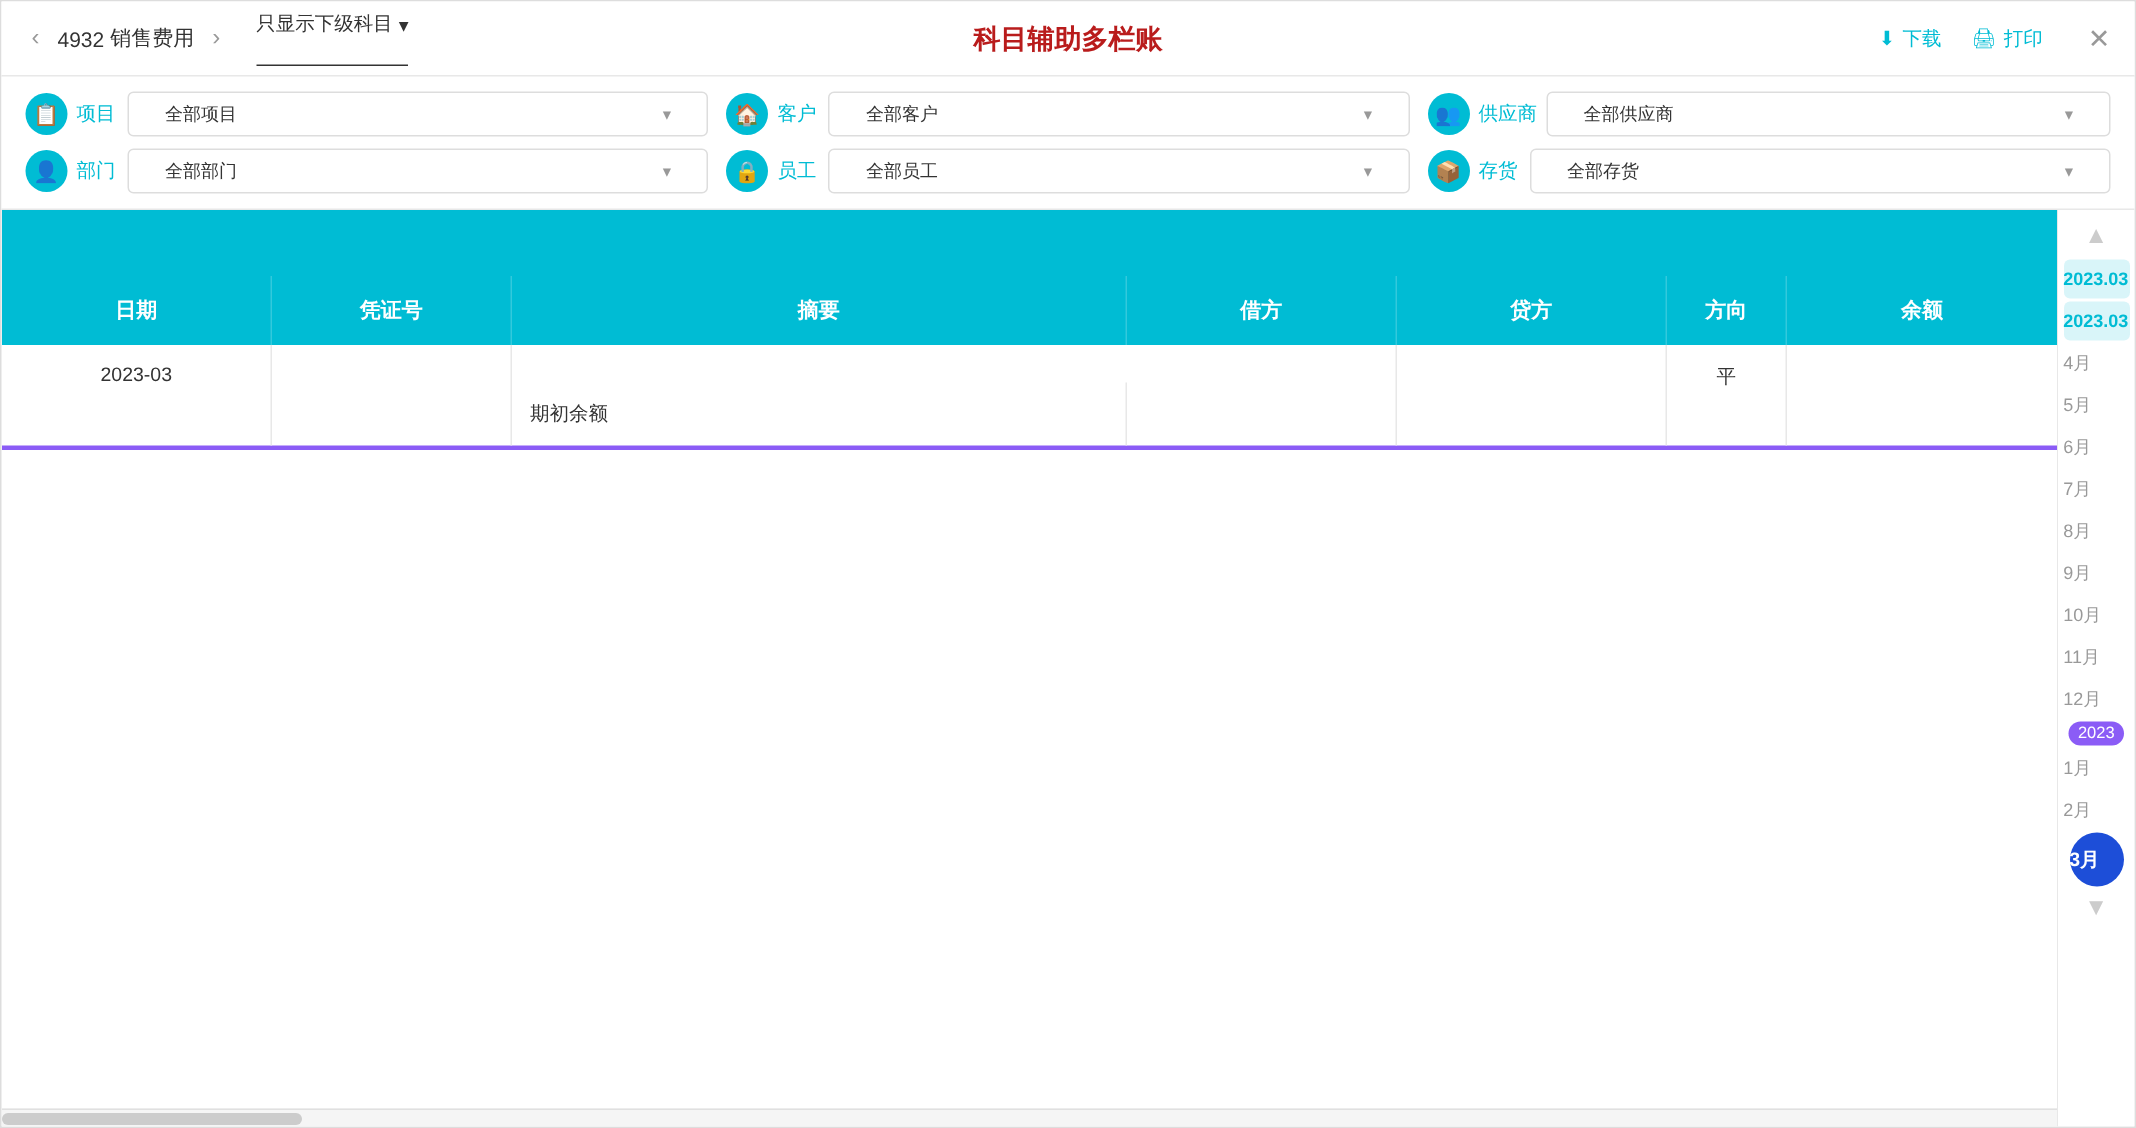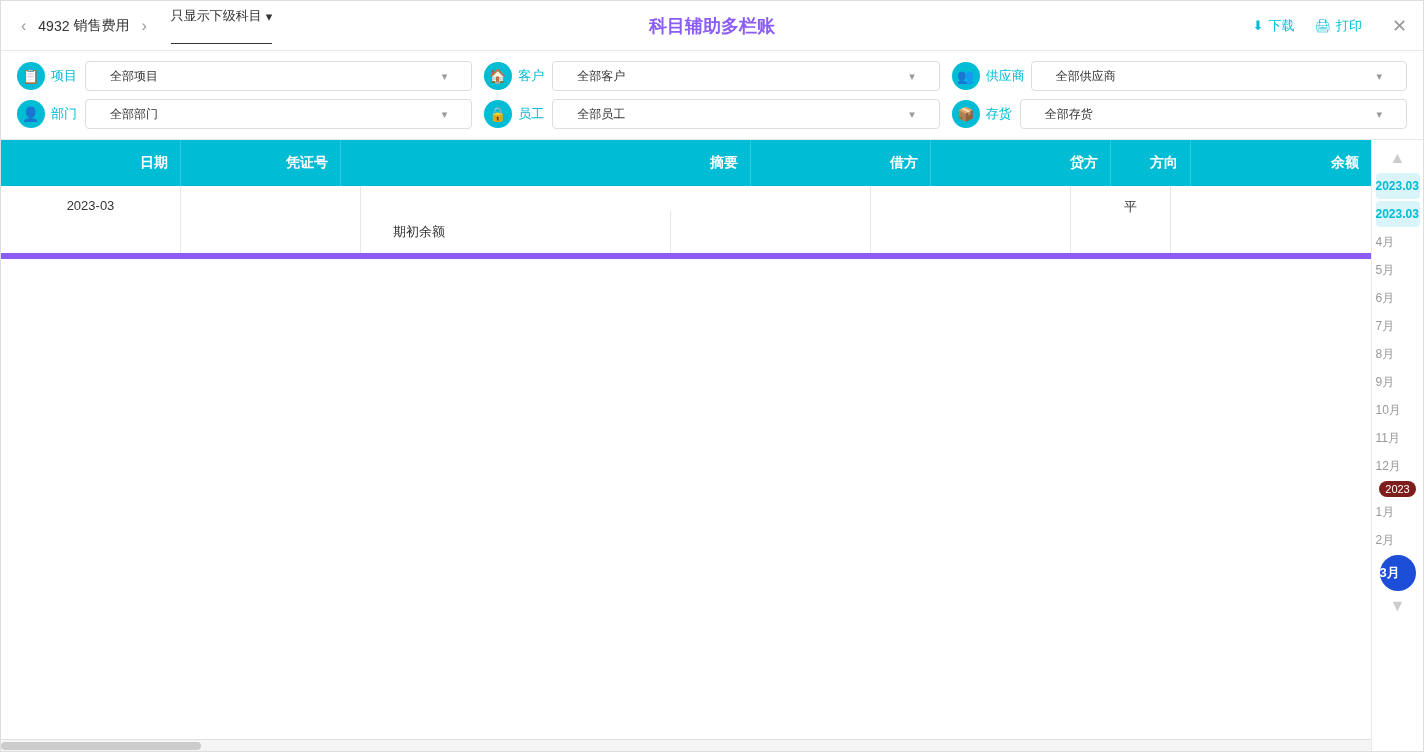--- a/index.html
+++ b/index.html
@@ -64,21 +64,21 @@
     }
     .show-sub-dropdown span {
       font-size: 13px;
     }
     .title-center {
       position: absolute;
       left: 50%;
       transform: translateX(-50%);
       font-size: 18px;
       font-weight: 600;
-      color: #8b5cf6;
+      color: #b91c1c;
     }
     .title-bar-right {
       display: flex;
       align-items: center;
       gap: 20px;
     }
     .title-btn {
       display: flex;
       align-items: center;
       gap: 5px;
@@ -168,35 +168,35 @@
     .table-header {
       display: grid;
       grid-template-columns: 180px 160px 1fr 180px 180px 80px 180px;
       background: #00bcd4;
       color: #fff;
       font-weight: 600;
       font-size: 14px;
     }
     .table-header-cell {
       padding: 14px 12px;
-      text-align: right;
+      text-align: center;
       border-right: 1px solid rgba(255,255,255,0.2);
+      margin-top: 44px;
     }
     .table-header-cell:last-child {
       border-right: none;
     }
     .table-body {
       flex: 1;
       background: #fff;
     }
     .table-row {
       display: grid;
       grid-template-columns: 180px 160px 1fr 180px 180px 80px 180px;
-      border-bottom: 6px solid #8b5cf6;
-      gap: 20px;
+      border-bottom: 3px solid #8b5cf6;
     }
     .table-cell {
       padding: 12px;
       text-align: center;
       border-right: 1px solid #e8e8e8;
       color: #333;
       font-size: 13px;
     }
     .table-cell:last-child {
       border-right: none;
@@ -257,21 +257,21 @@
     .sidebar-month-item.active-teal {
       background: #1d4ed8;
       color: #fff;
       border-radius: 50%;
       width: 36px;
       height: 36px;
       font-weight: bold;
       font-size: 13px;
     }
     .sidebar-month-item.year-badge {
-      background: #7f1d1d;
+      background: #8b5cf6;
       color: #fff;
       border-radius: 10px;
       font-size: 11px;
       padding: 2px 6px;
       width: auto;
       height: auto;
     }
     .sidebar-month-item.active-selected {
       background: rgba(0,188,212,0.15);
       color: #00bcd4;

